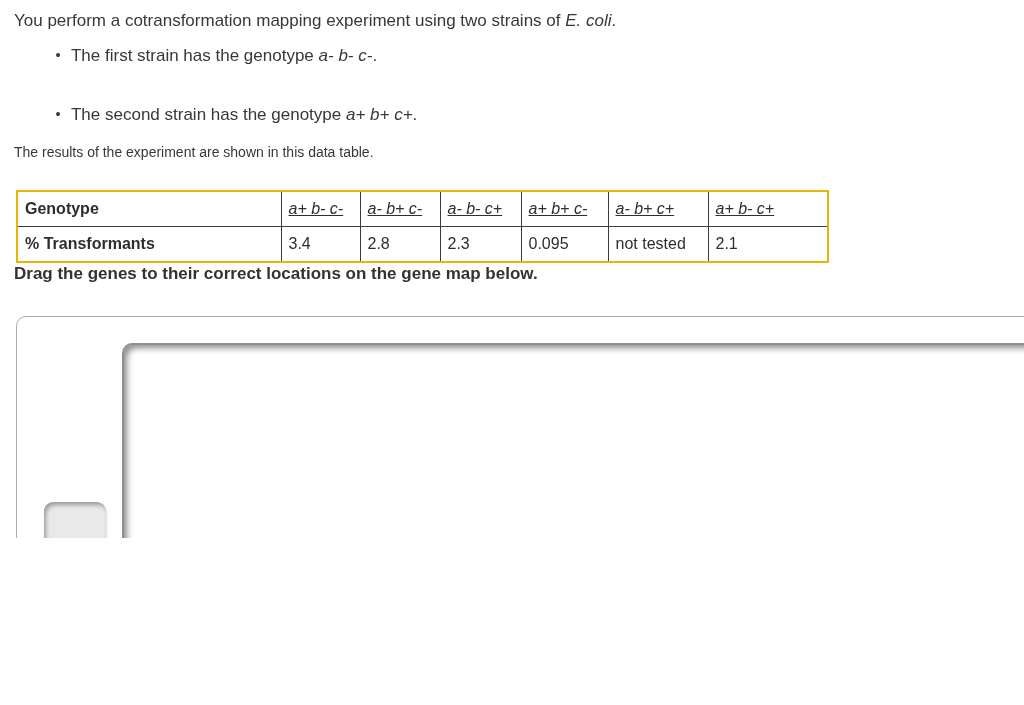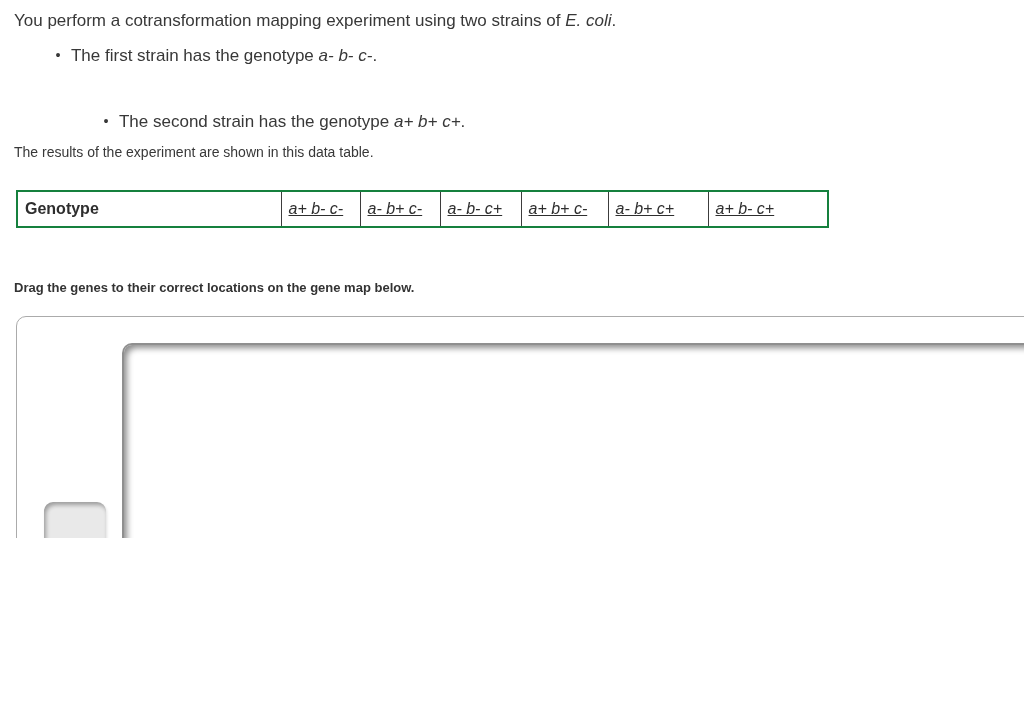--- a/index.html
+++ b/index.html
@@ -12,44 +12,44 @@
     font-family: "Liberation Sans", "DejaVu Sans", sans-serif;
     color: #383838;
   }
   .abs { position: absolute; }
 
   
   .intro      { left: 14px; top: 11px;  font-size: 17px; }
   .bullet-row { left: 55px; font-size: 17px; }
   .bullet-row .dot { display: inline-block; margin-right: 10px; transform: scale(0.85); }
   .bullet-one { top: 46px; }
-  .bullet-two { top: 112px; margin-left: 48px; }
+  .bullet-two { top: 105px; }
   .results    { left: 14px; top: 144px; font-size: 14px; }
-  .instruction{ left: 14px; top: 280px; font-size: 13px; font-weight: bold; color: #333333; }
+  .instruction{ left: 14px; top: 264px; font-size: 17px; font-weight: bold; color: #333333; }
   .ital { font-style: italic; }
 
   
   .data-table {
     left: 16px; top: 190px;
     border-collapse: collapse;
     table-layout: fixed;
     font-size: 16px;
     color: #2e2e2e;
   }
   .data-table td, .data-table th {
     border: 1px solid #3c3c3c;
     height: 34px;
     padding: 0 6px 0 7px;
     text-align: left;
     vertical-align: middle;
     font-weight: normal;
     white-space: nowrap;
     overflow: hidden;
   }
-  .data-table { border: 2px solid #15803d; }
+  .data-table { border: 2px solid #eab308; }
   .data-table th { font-weight: bold; }
   .geno { font-style: italic; text-decoration: underline; }
 
   
   .activity-box {
     left: 16px; top: 316px;
     width: 1040px; height: 420px;
     background: #ffffff;
     border: 1px solid #ababab;
     border-radius: 10px;
@@ -140,20 +140,29 @@
     <tbody>
         <tr>
       <th>Genotype</th>
       <td class="geno">a+ b- c-</td>
       <td class="geno">a- b+ c-</td>
       <td class="geno">a- b- c+</td>
       <td class="geno">a+ b+ c-</td>
       <td class="geno">a- b+ c+</td>
       <td class="geno">a+ b- c+</td>
     </tr>
+    <tr>
+      <th>% Transformants</th>
+      <td>3.4</td>
+      <td>2.8</td>
+      <td>2.3</td>
+      <td>0.095</td>
+      <td>not tested</td>
+      <td>2.1</td>
+    </tr>
   </tbody>
     </table>
 
   <div class="abs instruction">Drag the genes to their correct locations on the gene map below.</div>
 
   <div class="abs activity-box">
 
     <div class="tray-slot slot-1"></div>
     <div class="tray-slot slot-2"></div>
 

